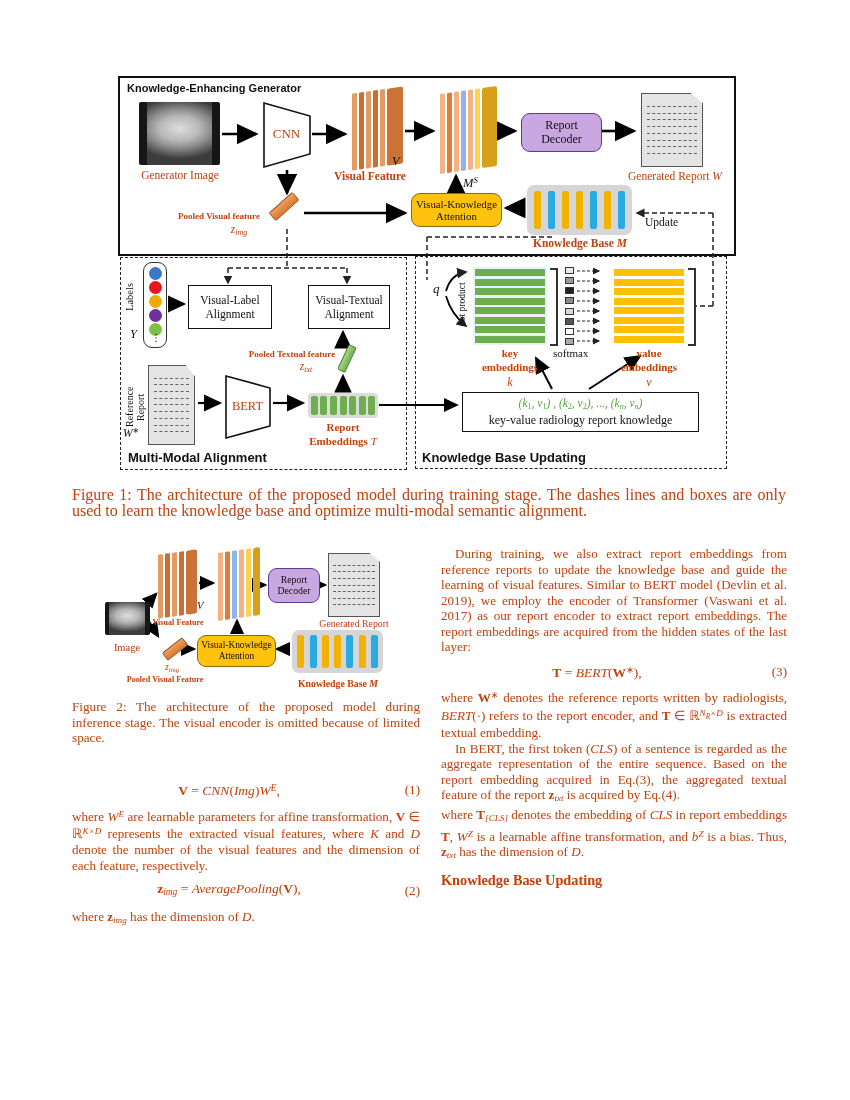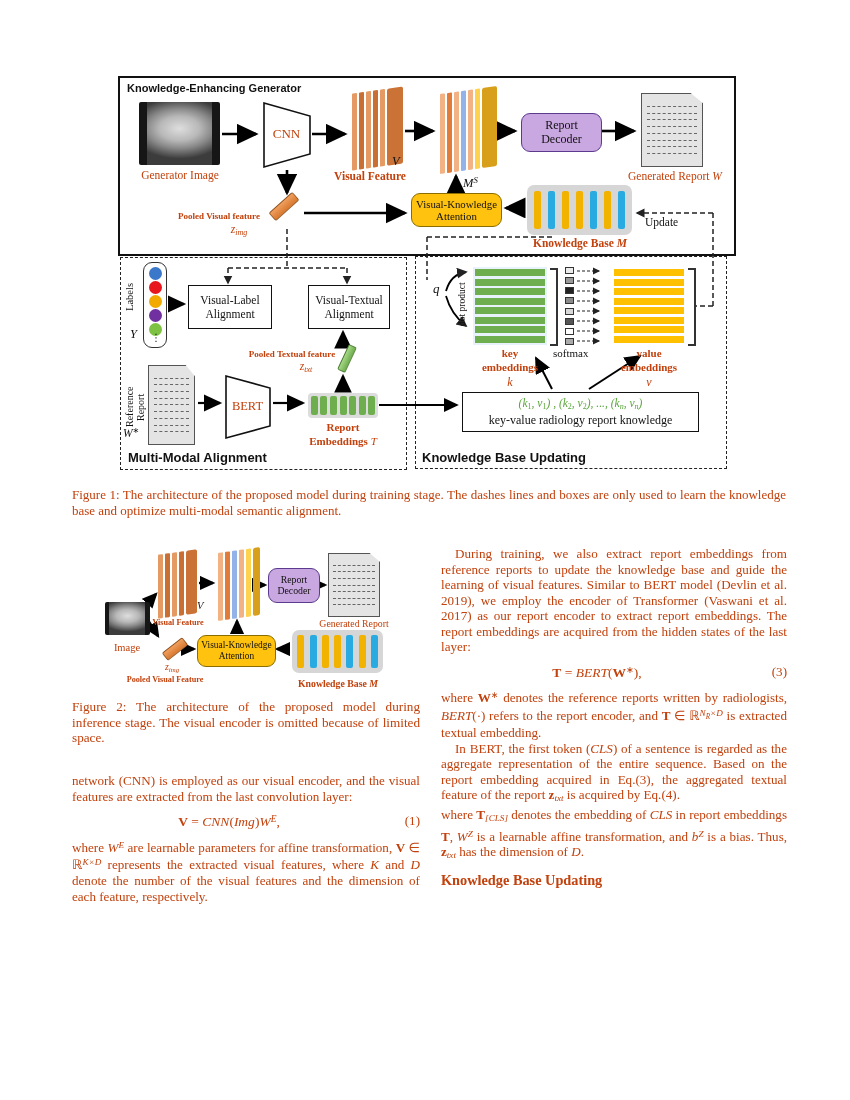--- a/index.html
+++ b/index.html
@@ -280,21 +280,21 @@
   <div class="blk ctr si" style="left:523px;top:301px;width:20px;font-size:12px;">v</div>
 
   <div class="wbox" style="left:346px;top:318px;width:235px;height:38px;">
     <span style="color:#5aa63c;font-size:11.5px;"><span class="si">(k</span><span class="su">1</span><span class="si">, v</span><span class="su">1</span><span class="si">) , (k</span><span class="su">2</span><span class="si">, v</span><span class="su">2</span><span class="si">), ..., (k</span><span class="su si">n</span><span class="si">, v</span><span class="su si">n</span><span class="si">)</span></span>
     <span style="font-size:12px;">key-value radiology report knowledge</span>
   </div>
 
   <div class="lbl sans b" style="left:306px;top:376px;font-size:13px;">Knowledge Base Updating</div>
 </div>
 
-<div class="blk para" style="left:72px;top:487px;width:714px;font-size:13px;line-height:15.6px;">Figure 1: The architecture of the proposed model during training stage. The dashes lines and boxes are only used to learn the knowledge base and optimize multi-modal semantic alignment.</div>
+<div class="blk para" style="left:72px;top:487px;width:714px;font-size:16px;line-height:15.6px;">Figure 1: The architecture of the proposed model during training stage. The dashes lines and boxes are only used to learn the knowledge base and optimize multi-modal semantic alignment.</div>
 
 <div class="abs" style="left:100px;top:548px;width:300px;height:145px;">
   <svg width="300" height="145">
     <defs>
       <marker id="ah2" markerWidth="8" markerHeight="7" refX="5.5" refY="3" orient="auto">
           <path d="M0,0 L6.5,3 L0,6" fill="#000"></path>
         </marker>
     </defs>
     <line x1="46" y1="57" x2="56" y2="46" stroke="#000" stroke-width="2.4" marker-end="url(#ah2)"></line>
     <line x1="46" y1="69" x2="58" y2="88" stroke="#000" stroke-width="2.4" marker-end="url(#ah2)"></line>
@@ -361,26 +361,30 @@
       <div style="background: rgb(41, 171, 226);"></div>
       <div style="background: rgb(242, 178, 0);"></div>
       <div style="background: rgb(41, 171, 226);"></div>
     </div>
   <div class="blk ctr" style="left:186px;top:130px;width:104px;font-size:9.8px;"><span class="sb">Knowledge Base </span><span class="sb si">M</span></div>
 </div>
 
 <div class="blk para" style="left:72px;top:699px;width:348px;font-size:13.2px;line-height:15.6px;">Figure 2: The architecture of the proposed model during inference stage. The visual encoder is omitted because of limited space.</div>
 
 <div class="blk" style="left:72px;top:773px;width:348px;font-size:13.1px;line-height:15.5px;">
-  <div class="para">network (CNN) is employed as our visual encoder, and the visual features are extracted from the last convolution layer:</div>
   <div class="eqrow">
     <span class="eqf"><span class="sb">V</span><span> = </span><span class="si">CNN</span><span>(</span><span class="si">Img</span><span>)</span><span class="si">W</span><span class="sp si">E</span><span>,</span></span>
     <span class="eqn">(1)</span>
   </div>
   <div class="para"><span>where </span><span class="si">W</span><span class="sp si">E</span><span> are learnable parameters for affine transformation, </span><span class="sb">V</span><span> ∈ ℝ</span><span class="sp si">K×D</span><span> represents the extracted visual features, where </span><span class="si">K</span><span> and </span><span class="si">D</span><span> denote the number of the visual features and the dimension of each feature, respectively.</span></div>
+  <div class="eqrow">
+    <span class="eqf"><span class="sb">z</span><span class="su si">img</span><span> = </span><span class="si">AveragePooling</span><span>(</span><span class="sb">V</span><span>),</span></span>
+    <span class="eqn">(2)</span>
+  </div>
+  <div class="para"><span>where </span><span class="sb">z</span><span class="su si">img</span><span> has the dimension of </span><span class="si">D</span><span>.</span></div>
 </div>
 
 <div class="blk" style="left:441px;top:546px;width:346px;font-size:13.1px;line-height:15.5px;">
   <div class="para ind">During training, we also extract report embeddings from reference reports to update the knowledge base and guide the learning of visual features. Similar to BERT model (Devlin et al. 2019), we employ the encoder of Transformer (Vaswani et al. 2017) as our report encoder to extract report embeddings. The report embeddings are acquired from the hidden states of the last layer:</div>
   <div class="eqrow">
     <span class="eqf"><span class="sb">T</span><span> = </span><span class="si">BERT</span><span>(</span><span class="sb">W</span><span class="sp">∗</span><span>),</span></span>
     <span class="eqn">(3)</span>
   </div>
   <div class="para"><span>where </span><span class="sb">W</span><span class="sp">∗</span><span> denotes the reference reports written by radiologists, </span><span class="si">BERT</span><span>(·) refers to the report encoder, and </span><span class="sb">T</span><span> ∈ ℝ</span><span class="sp si">N</span><span class="sq si">R</span><span class="sp si">×D</span><span> is extracted textual embedding.</span></div>
   <div class="para ind"><span>In BERT, the first token (</span><span class="si">CLS</span><span>) of a sentence is regarded as the aggregate representation of the entire sequence. Based on the report embedding acquired in Eq.(3), the aggregated textual feature of the report </span><span class="sb">z</span><span class="su si">txt</span><span> is acquired by Eq.(4).</span></div>

